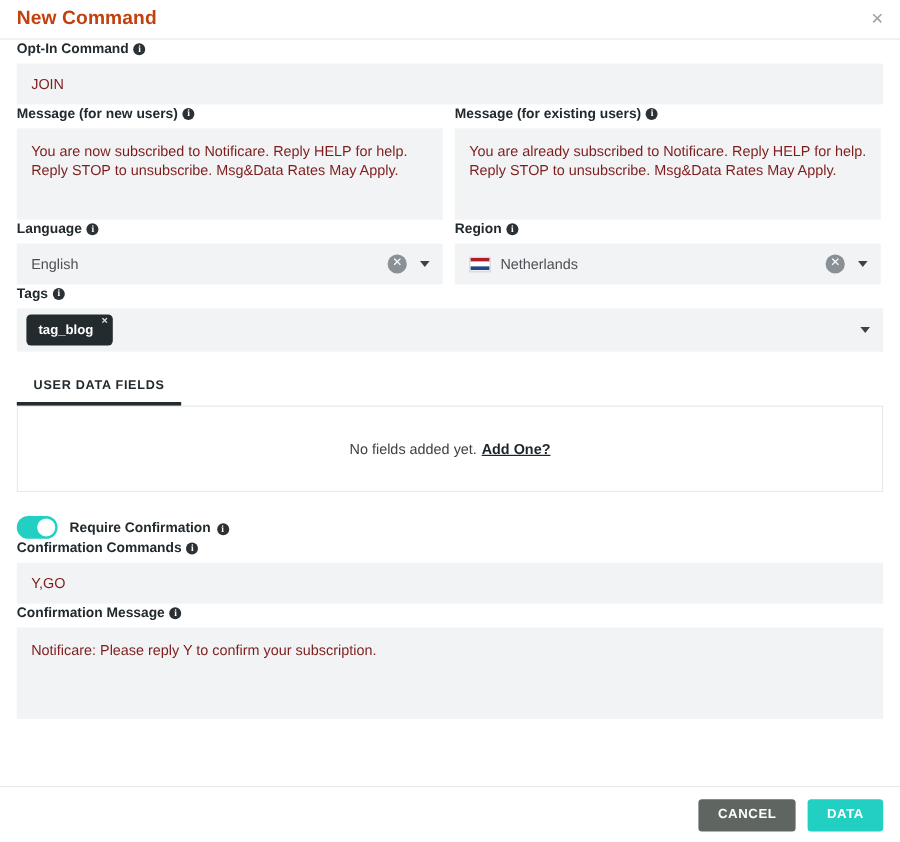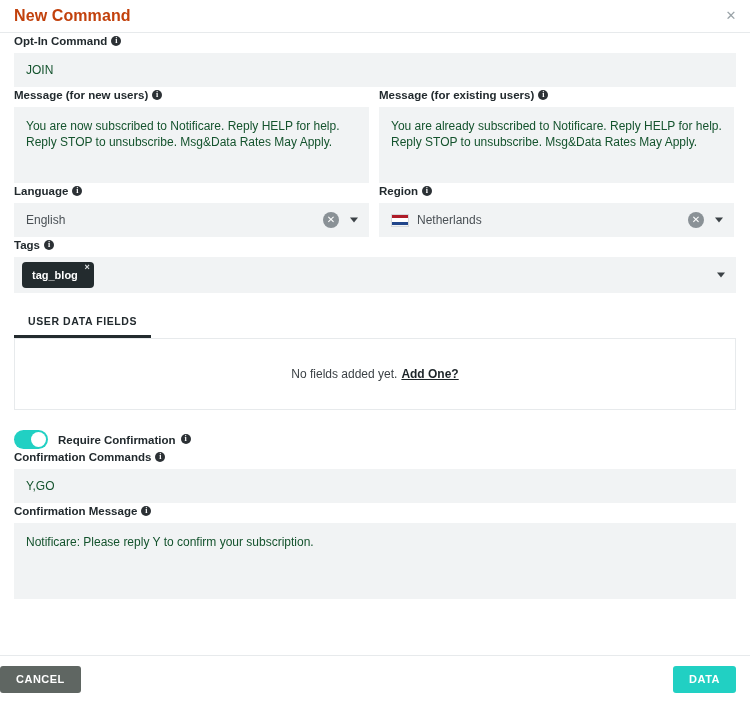--- a/index.html
+++ b/index.html
@@ -44,21 +44,21 @@
   .info-icon::after {
     content: "i";
     position: absolute; left: 0; right: 0; top: -1px;
     text-align: center; color: #fff; font-size: 8px; font-weight: bold;
     font-family: "Liberation Serif", serif; line-height: 11px;
   }
 
   .input {
     background: #f1f3f4; border: none; width: 100%;
     font-family: "Liberation Sans", sans-serif;
-    font-size: 12px; color: #14532d;
+    font-size: 12px; color: #7f1d1d;
     padding: 11px 12px;
     display: block;
   }
   .input.single { height: 34px; padding-top: 10px; }
   .textarea { height: 76px; line-height: 16px; resize: none; overflow: hidden; }
 
   .two-col { display: flex; gap: 10px; }
   .col { width: 355px; flex: 0 0 355px; }
 
   
@@ -126,28 +126,28 @@
   .toggle {
     width: 34px; height: 19px; border-radius: 10px; background: #21d0c3;
     position: relative; cursor: pointer; flex: 0 0 34px;
   }
   .toggle .knob {
     position: absolute; top: 2px; left: 17px; width: 15px; height: 15px;
     border-radius: 50%; background: #fff;
   }
   .toggle-label {
     font-size: 11.5px; font-weight: bold; color: #222a2e;
-    display:flex; align-items:flex-start; gap:5px;
+    display:flex; align-items:flex-end; gap:5px;
   }
 
   
   .footer {
     position: absolute; left: 0; right: 0; bottom: 0; height: 47px;
     border-top: 1px solid #e7eaec;
-    display: flex; align-items: center; justify-content: space-between;
+    display: flex; align-items: center; justify-content: flex-end;
     padding-right: 14px; gap: 10px; background: #fff;
   }
   .btn {
     border: none; border-radius: 3px; color: #fff;
     font-family: "Liberation Sans", sans-serif;
     font-size: 11px; font-weight: bold; letter-spacing: .5px;
     padding: 0 16px; height: 27px; cursor: pointer;
   }
   .btn-cancel { background: #5f6662; min-width: 66px; }
   .btn-save { background: #21d0c3; min-width: 60px; }

